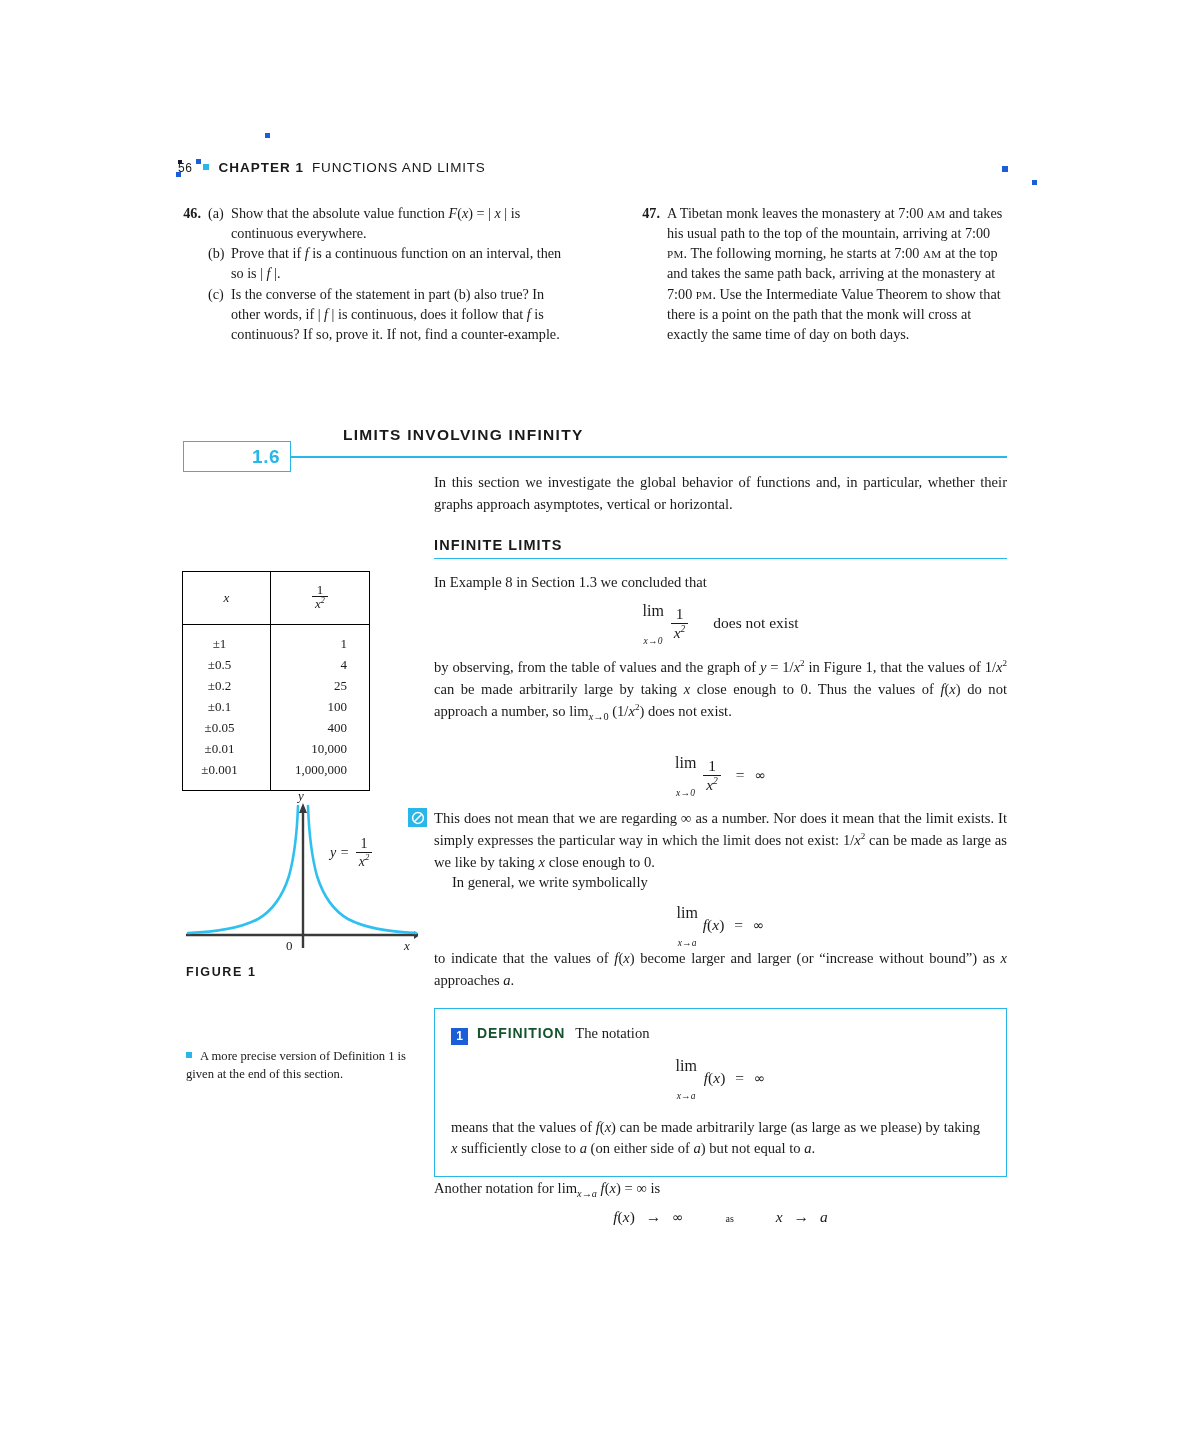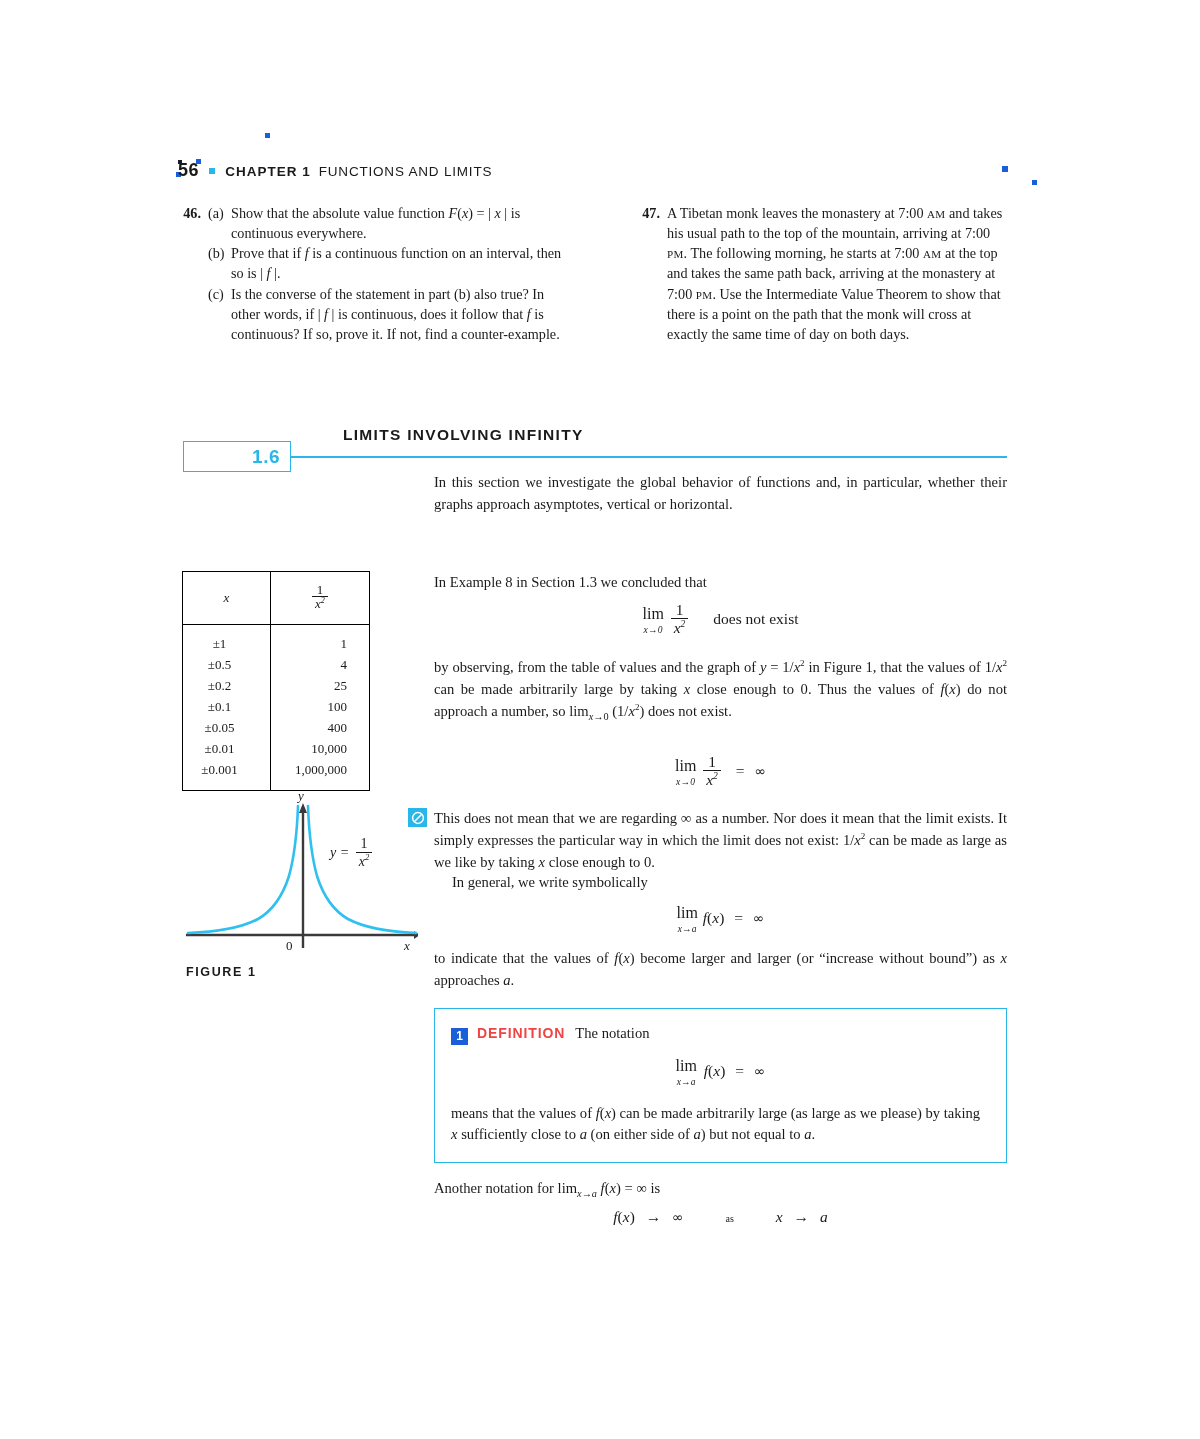--- a/index.html
+++ b/index.html
@@ -30,21 +30,21 @@
 
   
   .runhead {
     position: absolute;
     left: 178px; top: 160px;
     font-family: "Liberation Sans", sans-serif;
     font-size: 13.5px;
     letter-spacing: 0.6px;
     white-space: nowrap;
   }
-  .runhead .pageno { font-weight: bold; font-size: 18px; }
+  .runhead .pageno { font-weight: normal; font-size: 12px; }
   .runhead .sqr {
     display: inline-block;
     width: 6px; height: 6px;
     background: #29b6e8;
     margin: 0 10px 2px 10px;
     vertical-align: middle;
   }
   .runhead .chap { font-weight: bold; letter-spacing: 1px; }
   .runhead .chaptitle { letter-spacing: 0.8px; margin-left: 8px; }
 
@@ -142,21 +142,21 @@
     position: relative;
     vertical-align: middle;
     text-align: center;
     line-height: 1;
   }
   .limop .lim { font-size: 16px; }
   .limop .sub {
     display: block;
     font-size: 9.5px;
     font-style: italic;
-    margin-top: 4px;
+    margin-top: 18px;
     letter-spacing: 0.2px;
   }
   .frac {
     display: inline-block;
     vertical-align: middle;
     text-align: center;
     line-height: 1.05;
     margin: 0 3px;
     position: relative;
     top: -1px;
@@ -237,21 +237,21 @@
     color: #fff;
     font-family: "Liberation Sans", sans-serif;
     font-weight: bold;
     font-size: 12px;
     text-align: center;
     line-height: 17px;
     vertical-align: -2px;
     margin-right: 9px;
   }
   .def-word {
-    color: #ef4444;
+    color: #14532d;
     font-family: "Liberation Sans", sans-serif;
     font-weight: bold;
     font-size: 14px;
     letter-spacing: 0.9px;
     margin-right: 10px;
   }
   .def-inner-math { text-align: center; margin: 13px 0 15px 0; font-size: 15.5px; }
 
   
   .margin-note {
@@ -315,20 +315,21 @@
   <div class="sec-wrap">
     <div class="sec-num-box">
       <span class="sec-num">1.6</span>
     </div>
     <div class="sec-rule"></div>
     <div class="sec-title">LIMITS INVOLVING INFINITY</div>
   </div>
 
   <div class="para" style="top:472px;">In this section we investigate the global behavior of functions and, in particular, whether their graphs approach asymptotes, vertical or horizontal.</div>
 
+  <div class="sub-head" style="top:537px;">INFINITE LIMITS</div>
 
   <div class="valtable">
     <table>
       <tbody>
           <tr class="vt-head">
         <td class="c1"><i class="m">x</i></td>
         <td class="c2">
           <span class="frac">
             <span class="num">1</span>
             <span class="den"><i class="m">x</i><sup class="sm">2</sup></span>
@@ -448,20 +449,23 @@
       <span class="lim">lim</span>
       <span class="sub">x→a</span>
     </span>
     <span style="margin-left:1px;"><i class="m">f</i>(<i class="m">x</i>)</span>
     <span style="margin-left:6px;">=</span>
     <span class="inf" style="margin-left:6px;">∞</span>
   </div>
 
   <div class="para" style="top:948px;">to indicate that the values of <i class="m">f</i>(<i class="m">x</i>) become larger and larger (or “increase without bound”) as <i class="m">x</i> approaches <i class="m">a</i>.</div>
 
+  <div class="margin-note">
+    <span class="bullet"></span><span>A more precise version of Definition 1 is given at the end of this section.</span>
+  </div>
 
   <div class="defbox">
     <div>
       <span class="def-badge">1</span><span class="def-word">DEFINITION</span><span>The notation</span>
     </div>
     <div class="def-inner-math">
       <span class="limop">
         <span class="lim">lim</span>
         <span class="sub">x→a</span>
       </span>

